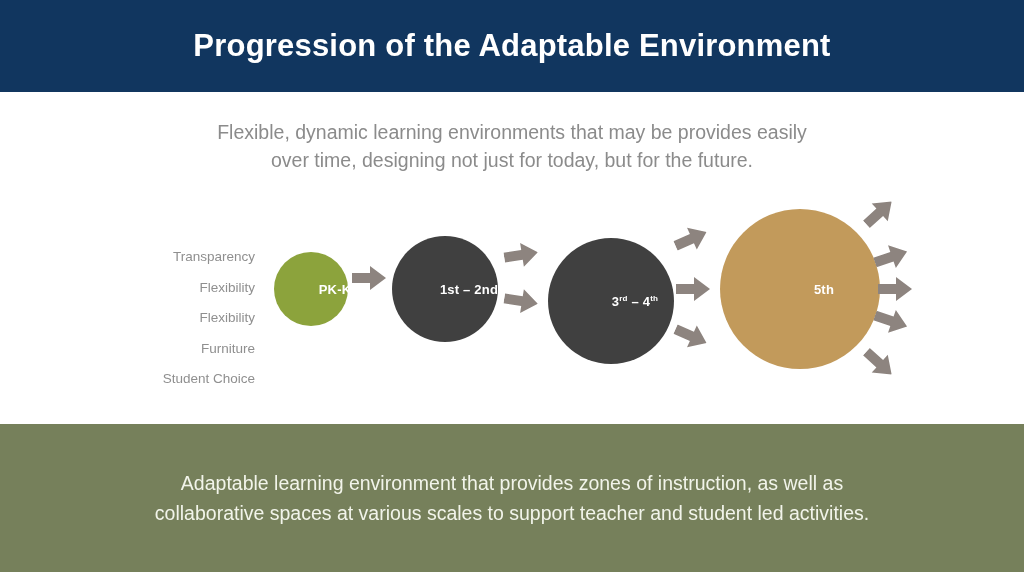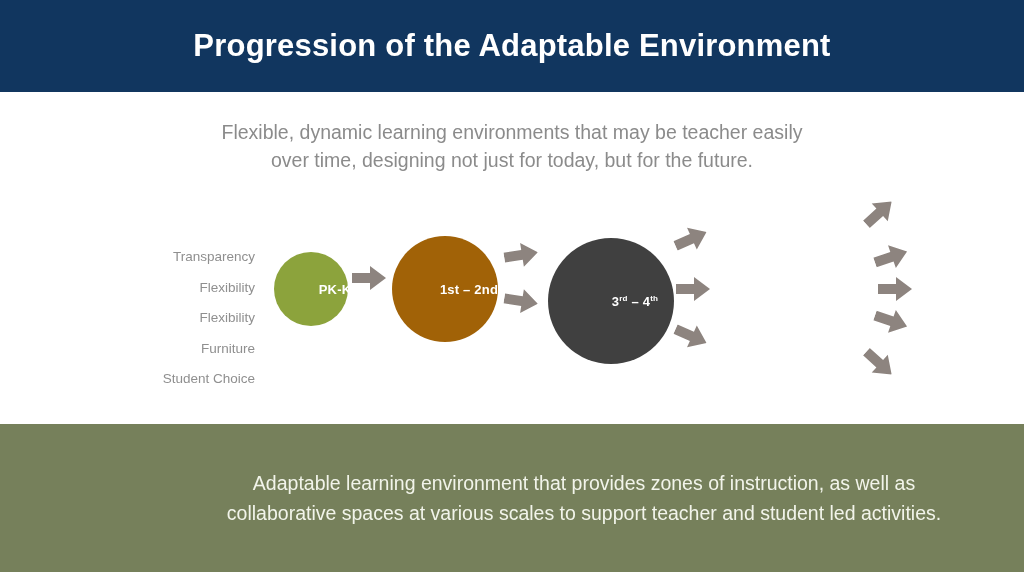--- a/index.html
+++ b/index.html
@@ -104,42 +104,42 @@
   
   .footer-band {
     position: absolute;
     left: 0;
     top: 424px;
     width: 1024px;
     height: 148px;
     background: #76805b;
     display: flex;
     align-items: center;
-    justify-content: flex-end;
+    justify-content: center;
   }
   .footer-text {
     color: #f2f4ea;
     font-size: 19.5px;
     line-height: 30px;
     text-align: center;
     width: 880px;
   }
   .footer-text .line { display: block; }
 </style>
 </head>
 <body>
 
 <div class="slide">
 
   <div class="header-band" style="background: rgb(17, 54, 95);">
     <div class="header-title" style="color: rgb(255, 255, 255);">Progression of the Adaptable Environment</div>
   </div>
 
   <div class="subtitle" style="color: rgb(139, 139, 139);">
-    <span class="line">Flexible, dynamic learning environments that may be teacher easily</span>
+    <span class="line">Flexible, dynamic learning environments that may be provides easily</span>
     <span class="line">over time, designing not just for today, but for the future.</span>
   </div>
 
   <div class="diagram">
 
     <div class="attr-list" style="color: rgb(143, 143, 143);">
       <span class="attr-item">Transparency</span>
       <span class="attr-item">Flexibility</span>
       <span class="attr-item">Flexibility</span>
       <span class="attr-item">Furniture</span>
@@ -149,21 +149,21 @@
     <div class="node" id="node-0" style="background: rgb(140, 163, 60); width: 74px; height: 74px; left: 274px; top: 62px;">
       <span class="node-label">PK-K</span>
     </div>
 
     <div class="arrow" style="left:352px; top:75px;">
       <svg viewBox="0 0 34 26" preserveAspectRatio="none">
         <polygon class="arrow-shape" points="0,8 18,8 18,1 34,13 18,25 18,18 0,18" fill="#8d847f"></polygon>
       </svg>
     </div>
 
-    <div class="node" id="node-1" style="background: #a16207; width: 106px; height: 106px; left: 392px; top: 46px;">
+    <div class="node" id="node-1" style="background: #404040; width: 106px; height: 106px; left: 392px; top: 46px;">
       <span class="node-label">1st – 2nd</span>
     </div>
 
     <div class="arrow" style="left:504px; top:52px; transform:rotate(-9deg);">
       <svg viewBox="0 0 34 26" preserveAspectRatio="none">
         <polygon class="arrow-shape" points="0,8 18,8 18,1 34,13 18,25 18,18 0,18" fill="#8d847f"></polygon>
       </svg>
     </div>
     <div class="arrow" style="left:504px; top:98px; transform:rotate(9deg);">
       <svg viewBox="0 0 34 26" preserveAspectRatio="none">
@@ -186,20 +186,23 @@
       <svg viewBox="0 0 34 26" preserveAspectRatio="none">
         <polygon class="arrow-shape" points="0,8 18,8 18,1 34,13 18,25 18,18 0,18" fill="#8d847f"></polygon>
       </svg>
     </div>
     <div class="arrow" style="left:674px; top:133px; transform:rotate(24deg);">
       <svg viewBox="0 0 34 26" preserveAspectRatio="none">
         <polygon class="arrow-shape" points="0,8 18,8 18,1 34,13 18,25 18,18 0,18" fill="#8d847f"></polygon>
       </svg>
     </div>
 
+    <div class="node" id="node-3" style="background: rgb(194, 154, 91); width: 160px; height: 160px; left: 720px; top: 19px;">
+      <span class="node-label">5th</span>
+    </div>
 
     <div class="arrow" style="left:862px; top:10px; transform:rotate(-42deg);">
       <svg viewBox="0 0 34 26" preserveAspectRatio="none">
         <polygon class="arrow-shape" points="0,8 18,8 18,1 34,13 18,25 18,18 0,18" fill="#8d847f"></polygon>
       </svg>
     </div>
     <div class="arrow" style="left:874px; top:54px; transform:rotate(-19deg);">
       <svg viewBox="0 0 34 26" preserveAspectRatio="none">
         <polygon class="arrow-shape" points="0,8 18,8 18,1 34,13 18,25 18,18 0,18" fill="#8d847f"></polygon>
       </svg>

